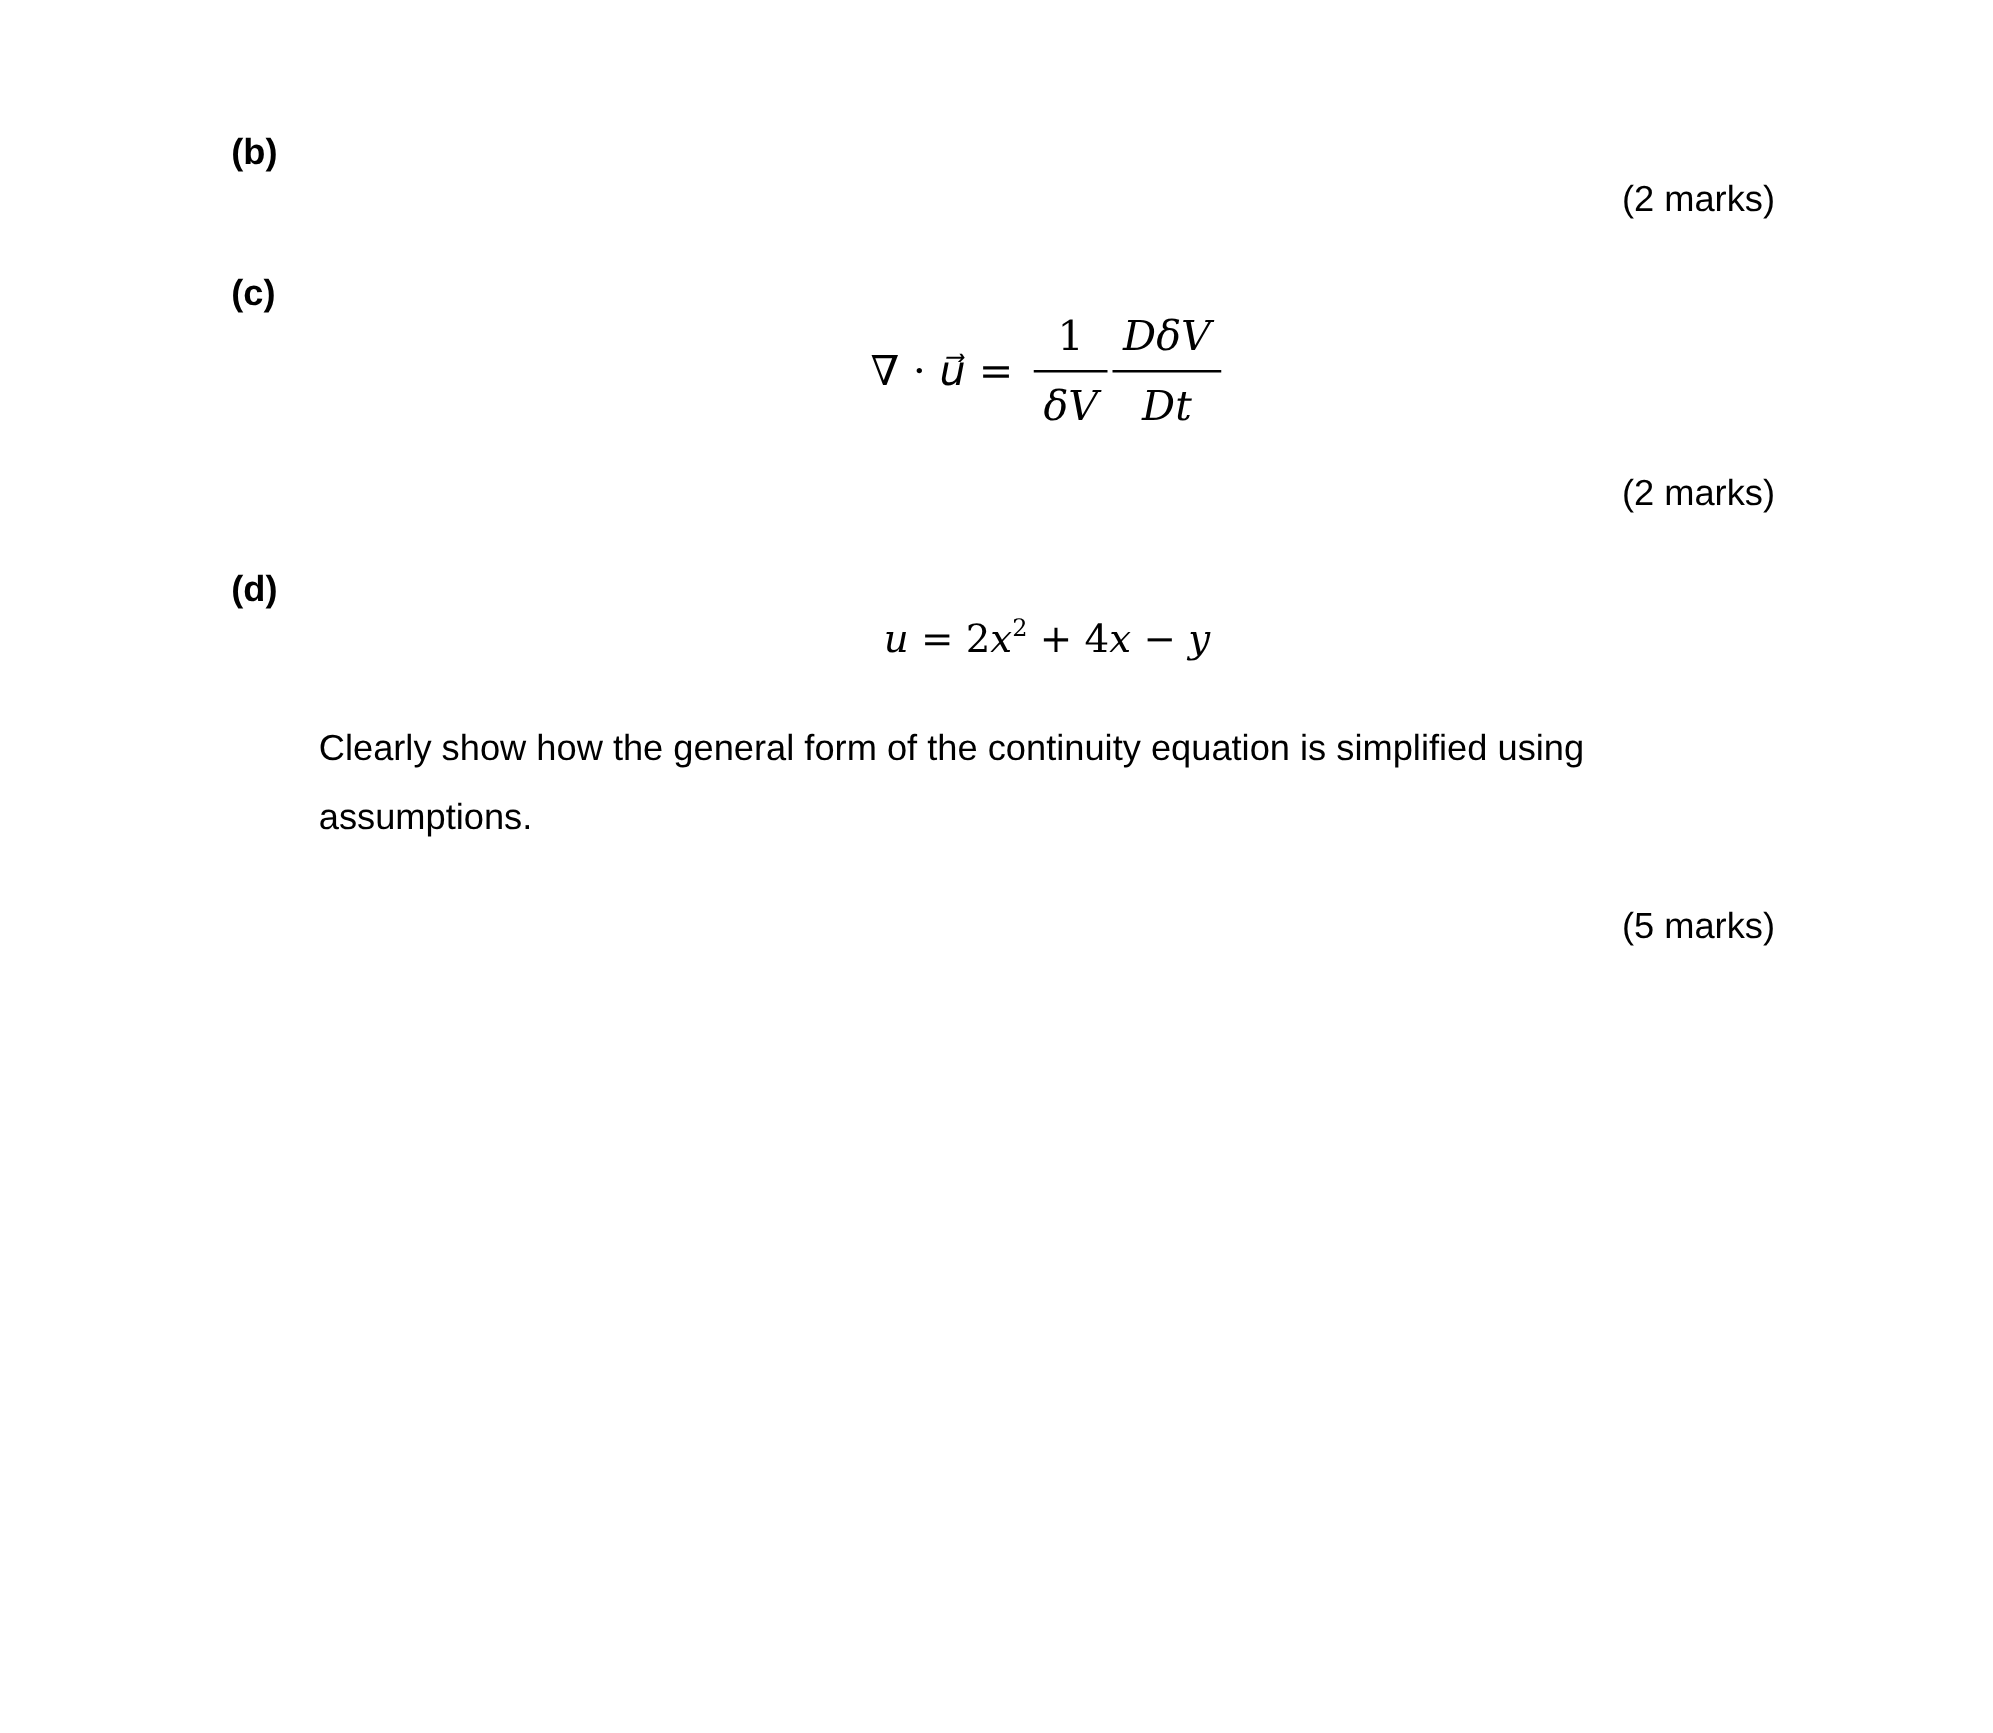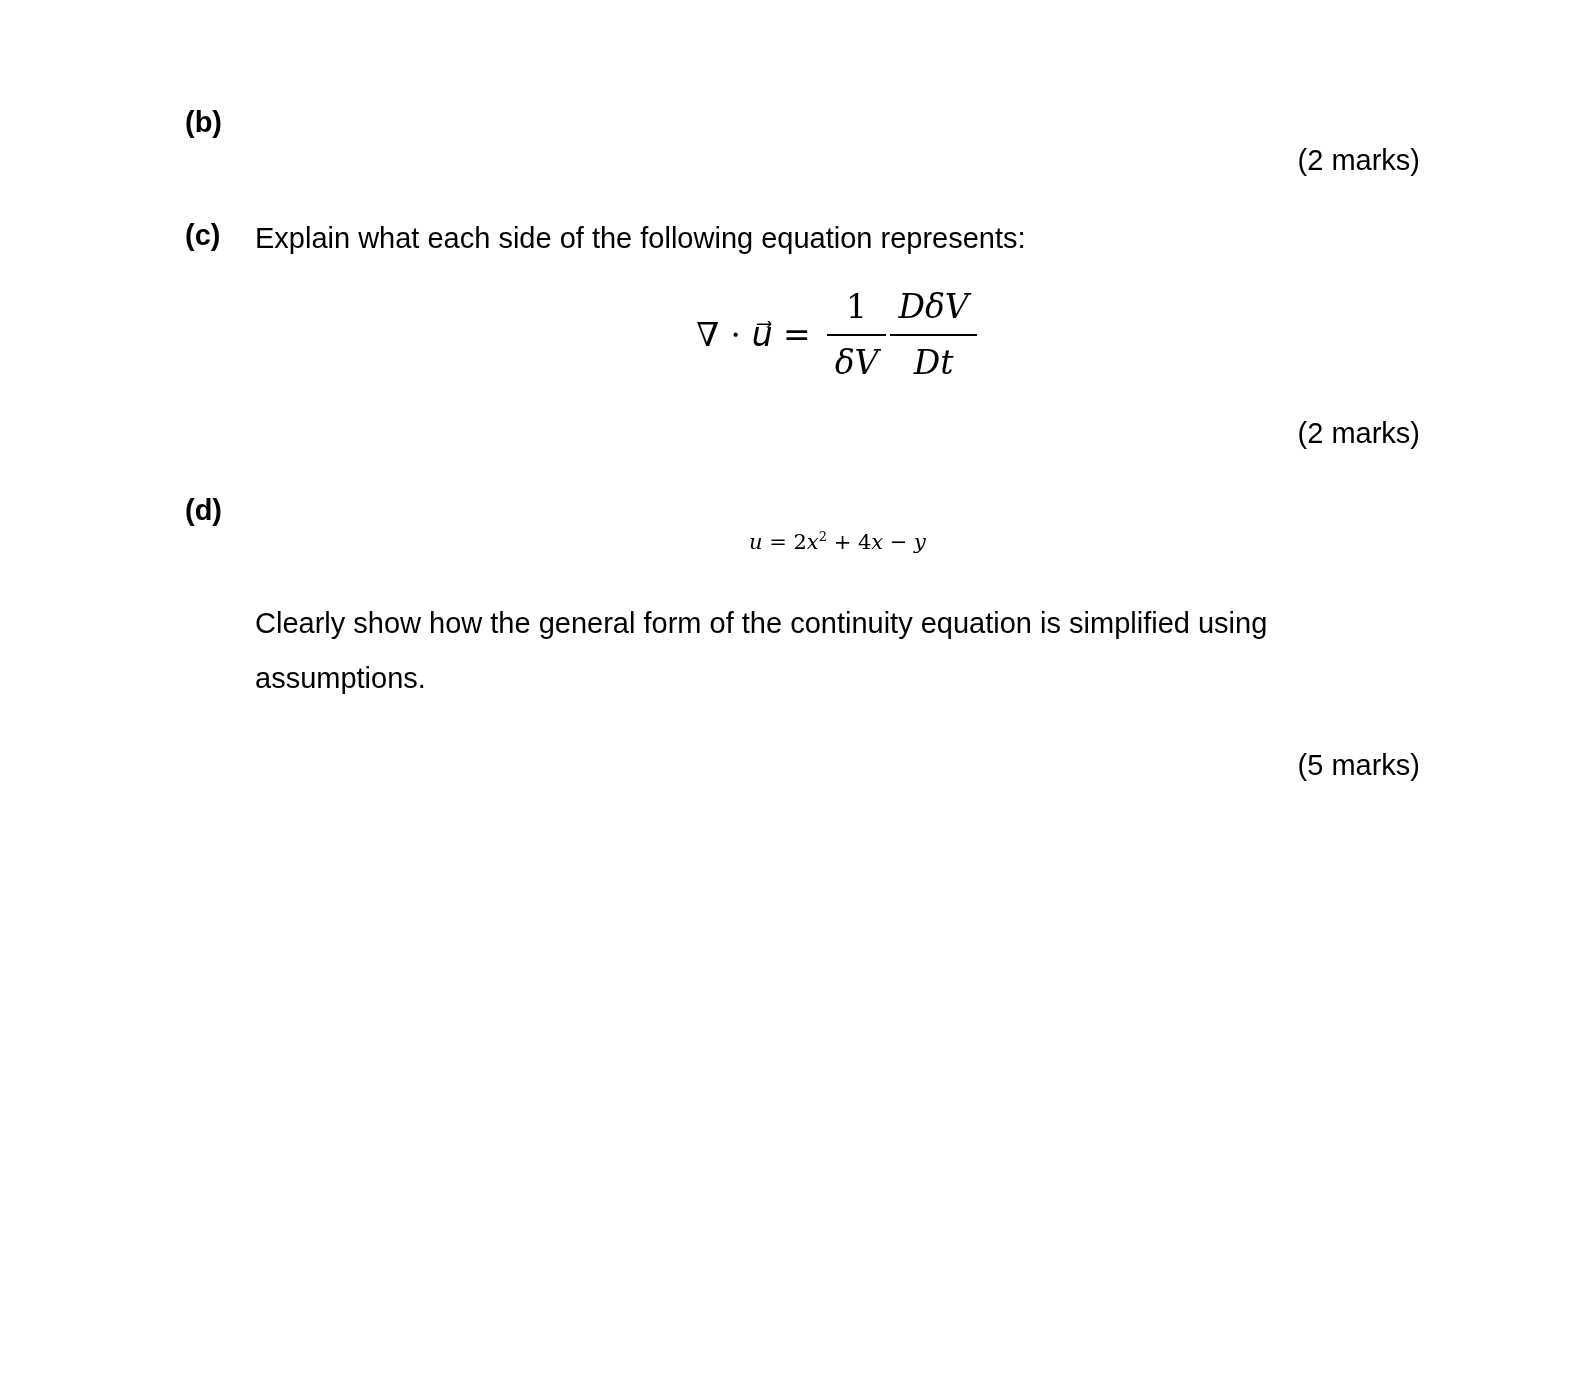--- a/index.html
+++ b/index.html
@@ -38,21 +38,21 @@
     font-size:33px;line-height:1.2;
   }
   .eq-c .lhs{margin-right:14px;}
   .frac{display:inline-flex;flex-direction:column;align-items:stretch;text-align:center;margin:0 2px;}
   .frac .num{padding:2px 8px 7px;border-bottom:2px solid #000;}
   .frac .den{padding:7px 8px 2px;}
   .eq-d{
     margin-top:34px;
     text-align:center;
     font-family:"DejaVu Serif","DejaVu Sans",serif;
-    font-size:21px;line-height:1.4;
+    font-size:31px;line-height:1.4;
   }
 </style>
 </head>
 <body>
 
 <div class="page">
 
 
   <section class="part-b">
     <div class="row">
@@ -60,21 +60,20 @@
       <div class="bold">(b)</div>
     </div>
     <div class="marks marks-b">(2 marks)</div>
   </section>
 
   <section class="part-c">
     <div class="row">
       <div></div>
       <div class="bold">(c)</div>
       <div class="ptext">
-        <div>Explain what each side of the following equation represents:</div>
         <div class="eq-c">
           <span class="lhs"><span>∇ ⋅ </span><span class="it">u⃗</span><span> =</span></span>
           <span class="frac">
             <span class="num">1</span>
             <span class="den it">δV</span>
           </span>
           <span class="frac">
             <span class="num it">DδV</span>
             <span class="den it">Dt</span>
           </span>

